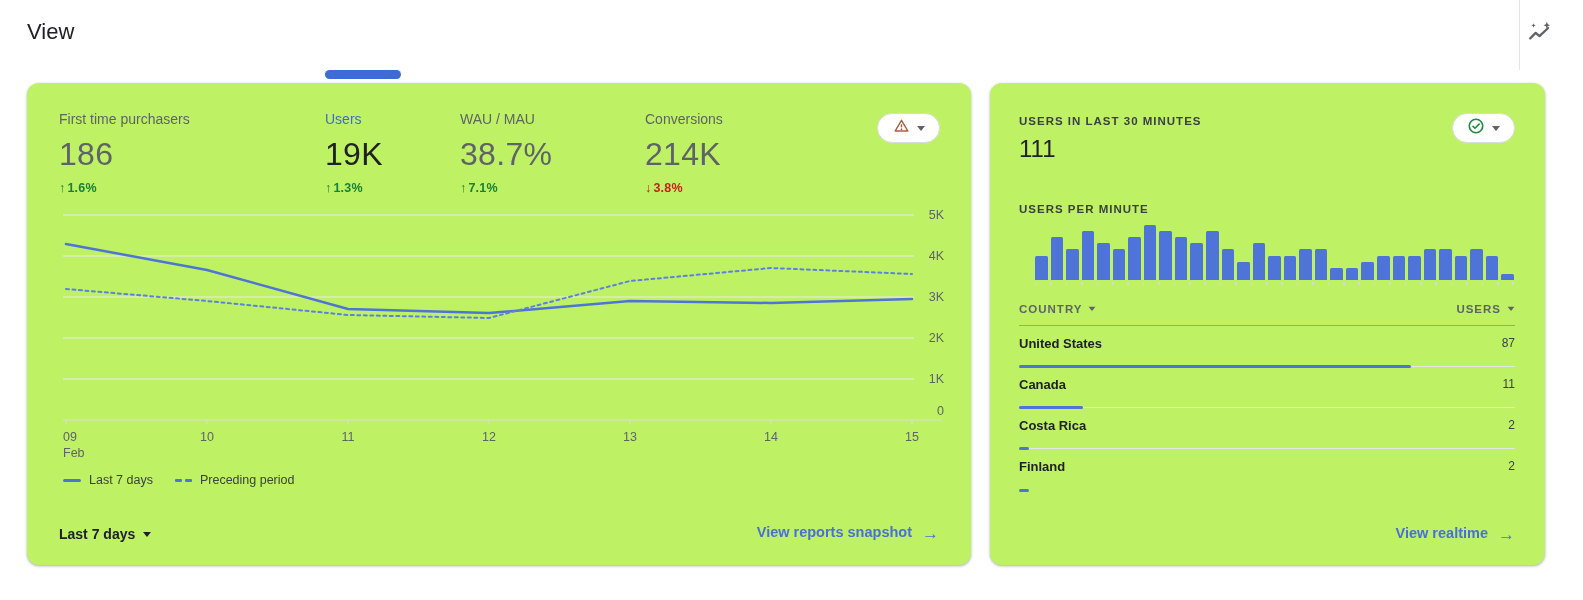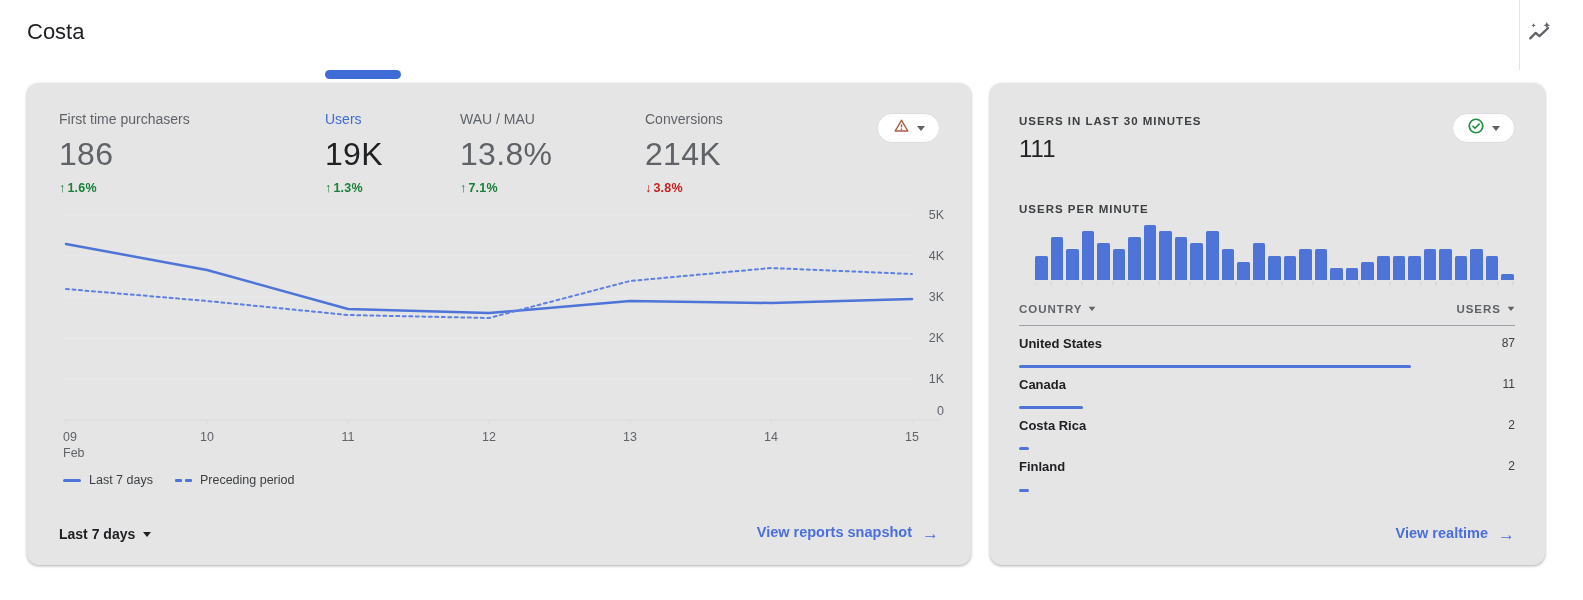--- a/index.html
+++ b/index.html
@@ -9,21 +9,21 @@
     background:#ffffff;
     font-family:"Liberation Sans","DejaVu Sans",sans-serif;
     color:#202124;
   }
   
   .page-title { position:absolute; left:27px; top:19px; font-size:22px; font-weight:400; color:#202124; }
   .header-divider { position:absolute; left:1519px; top:0; width:1px; height:70px; background:#e3e4e6; }
   .insights-btn { position:absolute; left:1525px; top:20px; width:30px; height:30px; display:flex; align-items:center; justify-content:center; cursor:pointer; background:none; border:none; padding:0; }
 
   
-  .card { position:absolute; top:83px; height:482px; background:#e5e5e5; border-radius:12px;
+  .card { position:absolute; top:83px; height:482px; background:#bef264; border-radius:12px;
           box-shadow:0 1px 2px rgba(60,64,67,.28), 0 1px 3px 1px rgba(60,64,67,.12); }
   .card-overview { left:27px; width:944px; }
   .card-realtime { left:990px; width:555px; }
   .tab-indicator { position:absolute; left:325px; top:70px; width:76px; height:9px; border-radius:6px; background:var(--selected); z-index:4; }
 
   
   .metric { position:absolute; top:28px; cursor:pointer; }
   .m-label { font-size:14px; color:#5f6368; }
   .metric.selected .m-label { color:var(--selected); }
   .m-value { margin-top:9px; font-size:32px; color:#5f6368; letter-spacing:.3px; }
@@ -75,21 +75,21 @@
           align-items:flex-start; border-bottom:1px solid #e3e5e8; }
   .crow.last { border-bottom:none; }
   .cname { font-size:13px; font-weight:700; color:#202124; }
   .cval { font-size:12px; color:#3c4043; }
   .cbar { position:absolute; left:0; bottom:-2px; height:3px; border-radius:2px; background:var(--accent); }
   .rc-link { position:absolute; right:30px; bottom:20px; }
 </style>
 </head>
 <body>
 
-<div class="page-title">Costa</div>
+<div class="page-title">View</div>
 <div class="header-divider"></div>
 <button class="insights-btn">
   <span>
     <svg width="26" height="26" viewBox="0 0 24 24">
       <path d="M3 16 L8 11 L11.5 14 L19.5 6.5" fill="none" stroke="#5f6368" stroke-width="2.1" stroke-linecap="round" stroke-linejoin="round"></path>
       <path d="M6 2 l.6 1.5 1.5.6 -1.5.6 L6 6.2 l-.6-1.5 L3.9 4.1 l1.5-.6 z" fill="#5f6368"></path>
       <path d="M18.3 .8 l.9 2.2 2.2.9 -2.2.9 -.9 2.2 -.9-2.2 -2.2-.9 2.2-.9 z" fill="#5f6368"></path>
     </svg>
   </span>
 </button>
@@ -104,21 +104,21 @@
         <div class="m-value">186</div>
         <div class="m-delta up"><span class="d-arrow">↑</span>1.6%</div>
       </div>
       <div class="metric selected" style="left: 298px;">
         <div class="m-label">Users</div>
         <div class="m-value">19K</div>
         <div class="m-delta up"><span class="d-arrow">↑</span>1.3%</div>
       </div>
       <div class="metric" style="left: 433px;">
         <div class="m-label">WAU / MAU</div>
-        <div class="m-value">13.8%</div>
+        <div class="m-value">38.7%</div>
         <div class="m-delta up"><span class="d-arrow">↑</span>7.1%</div>
       </div>
       <div class="metric" style="left: 618px;">
         <div class="m-label">Conversions</div>
         <div class="m-value">214K</div>
         <div class="m-delta down"><span class="d-arrow">↓</span>3.8%</div>
       </div>
     </div>
 
   <div class="status-pill" style="right:31px;">

